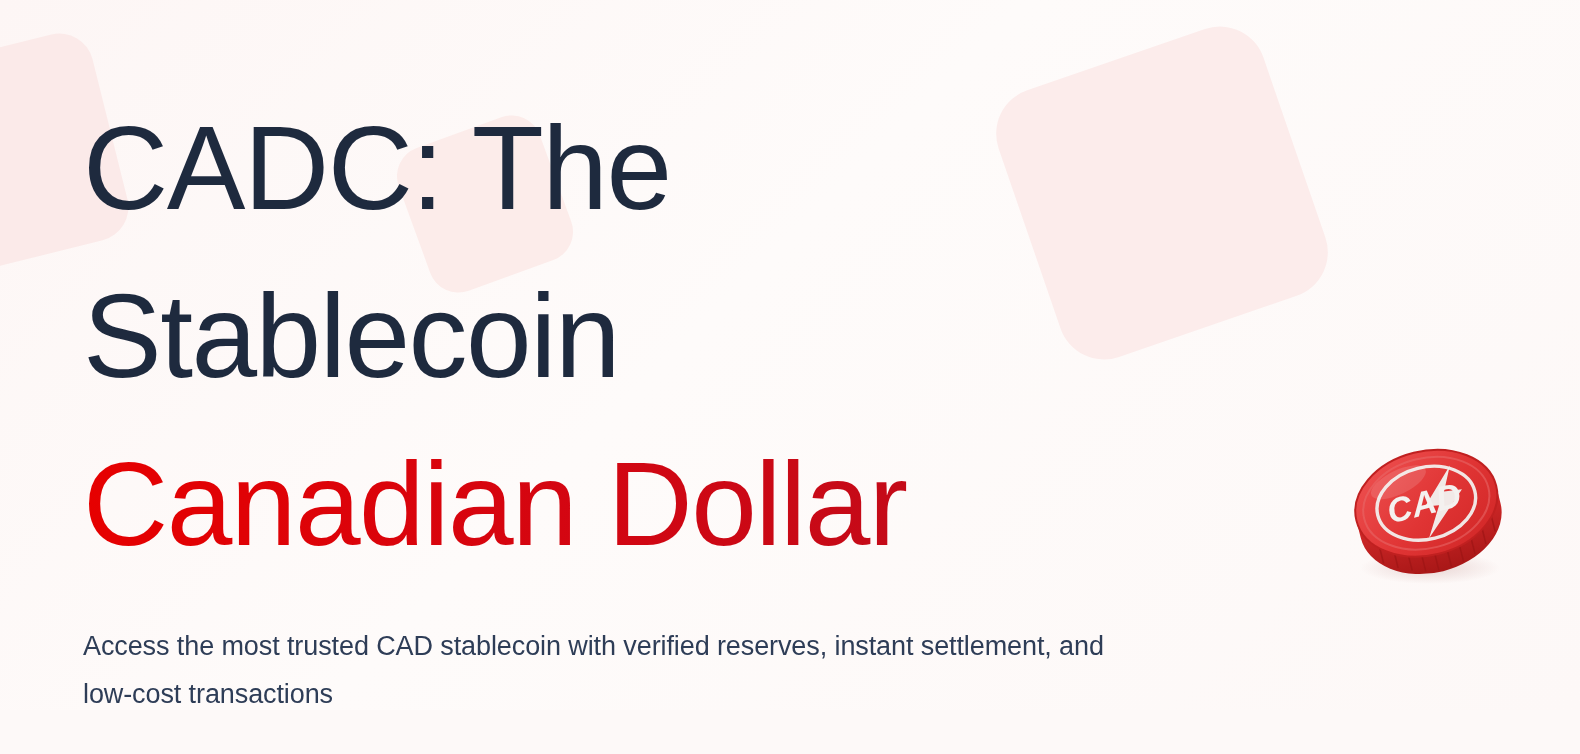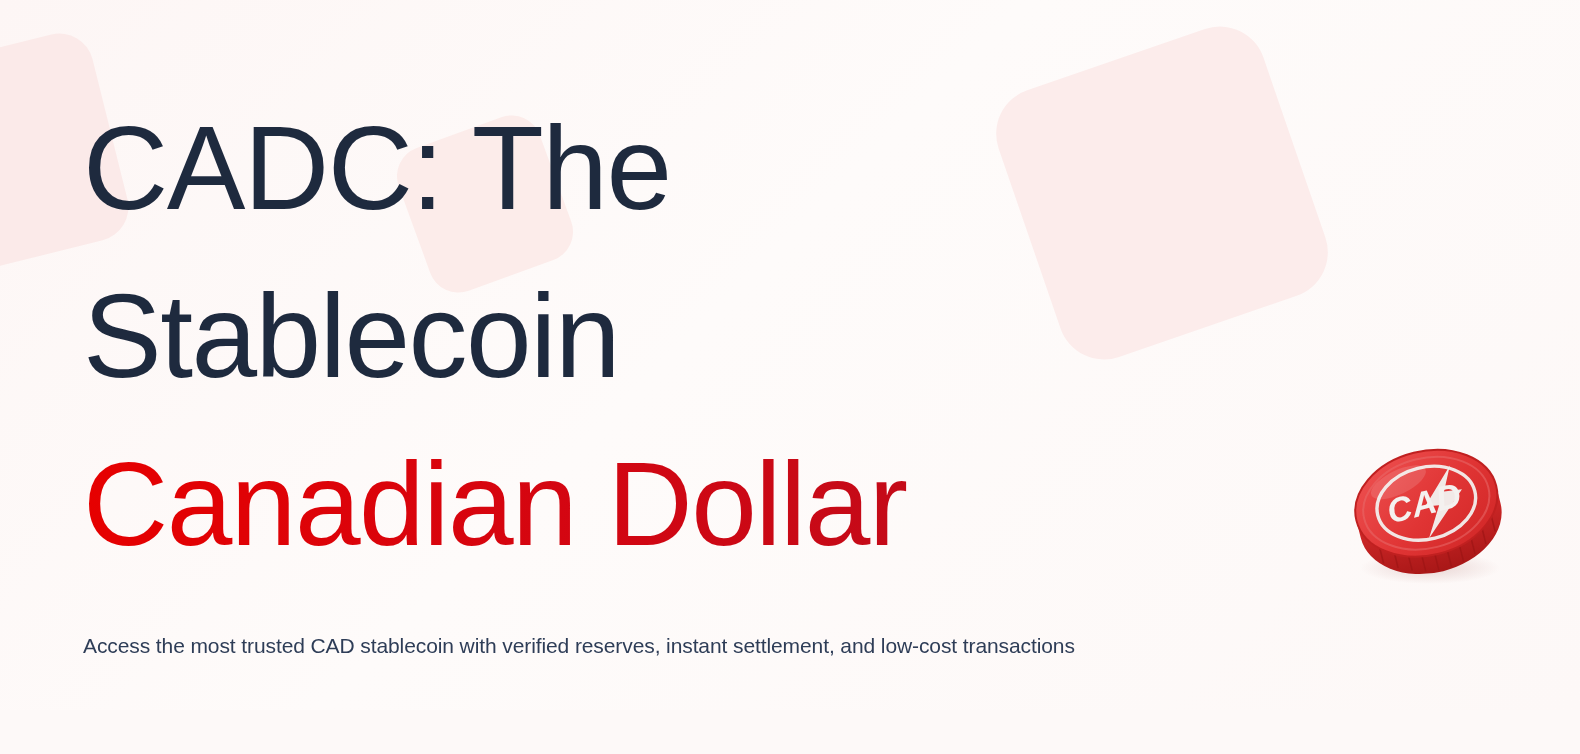--- a/index.html
+++ b/index.html
@@ -77,21 +77,21 @@
   .headline .accent {
     background:linear-gradient(90deg, #e60000 0%, #d30612 42%, #b21020 100%);
     -webkit-background-clip:text;
     background-clip:text;
     color:#d00010;
     -webkit-text-fill-color:transparent;
   }
 
   .subhead {
     margin-top:34px;
-    font-size:21px;
+    font-size:27px;
     line-height:48px;
     font-weight:400;
     color:#2e3d57;
     max-width:1075px;
     letter-spacing:-0.1px;
   }
 
   
   .coin-wrap {
     position:absolute;

